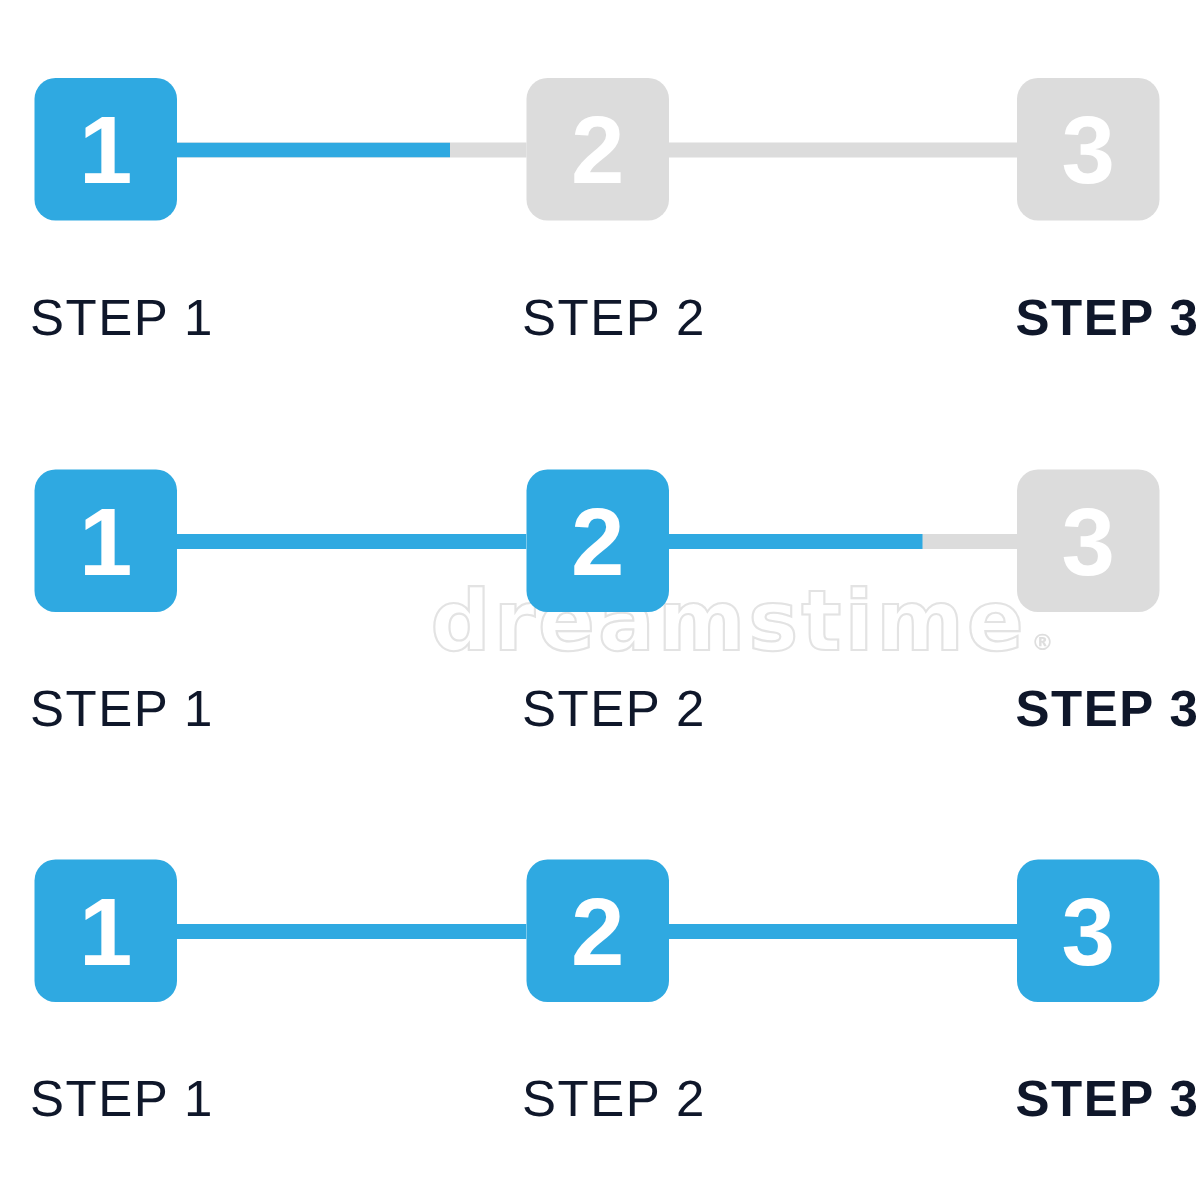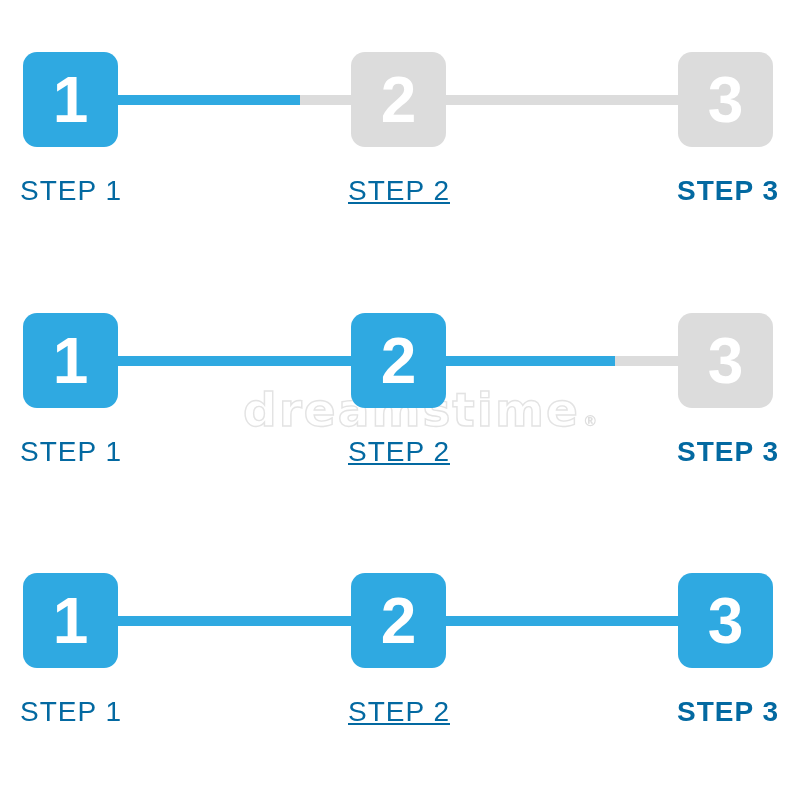--- a/index.html
+++ b/index.html
@@ -6,42 +6,42 @@
   .canvas{
     position:relative;width:800px;height:800px;background:#ffffff;overflow:hidden;
     font-family:"Liberation Sans", sans-serif;
   }
   
   .watermark{
     position:absolute;left:243px;top:382px;z-index:0;white-space:nowrap;
     font-family:"DejaVu Sans", sans-serif;font-weight:bold;
   }
   .wm-text{
-    font-size:47px;letter-spacing:2px;color:transparent;
+    font-size:56px;letter-spacing:2px;color:transparent;margin-left:44px;
     -webkit-text-stroke:1.4px #e3e3e3;
   }
   .wm-mark{font-size:15px;color:#dedede;margin-left:3px;}
   
   .stepper{position:absolute;left:0;width:800px;height:200px;z-index:1;}
   .row1{top:52px;} .row2{top:313px;} .row3{top:573px;}
   .connector{position:absolute;top:43px;height:10px;background:#DCDCDC;overflow:hidden;}
   .c1{left:118px;width:233px;} .c2{left:446px;width:232px;}
   .fill{height:100%;width:0;background:#2FA9E1;}
   .box{
     position:absolute;top:0;width:95px;height:95px;border-radius:14px;
     display:flex;align-items:center;justify-content:center;
   }
   .box.active{background:#2FA9E1;} .box.inactive{background:#DCDCDC;}
   .b1{left:23px;} .b2{left:351px;} .b3{left:678px;}
   .num{color:#ffffff;font-size:64px;font-weight:bold;line-height:1;}
   .label{
-    position:absolute;top:123px;font-size:28px;color:#0369a1;
+    position:absolute;top:141px;font-size:34px;color:#0f172a;
     letter-spacing:1px;white-space:nowrap;
   }
-  .l1{left:20px;} .l2{left:348px;text-decoration:underline;} .l3{left:677px;font-weight:bold;}
+  .l1{left:20px;} .l2{left:348px;} .l3{left:677px;font-weight:bold;}
 </style>
 </head>
 <body>
 
 <div class="canvas">
 
   <div class="watermark">
     <span class="wm-text">dreamstime</span><span class="wm-mark">®</span>
   </div>
 

